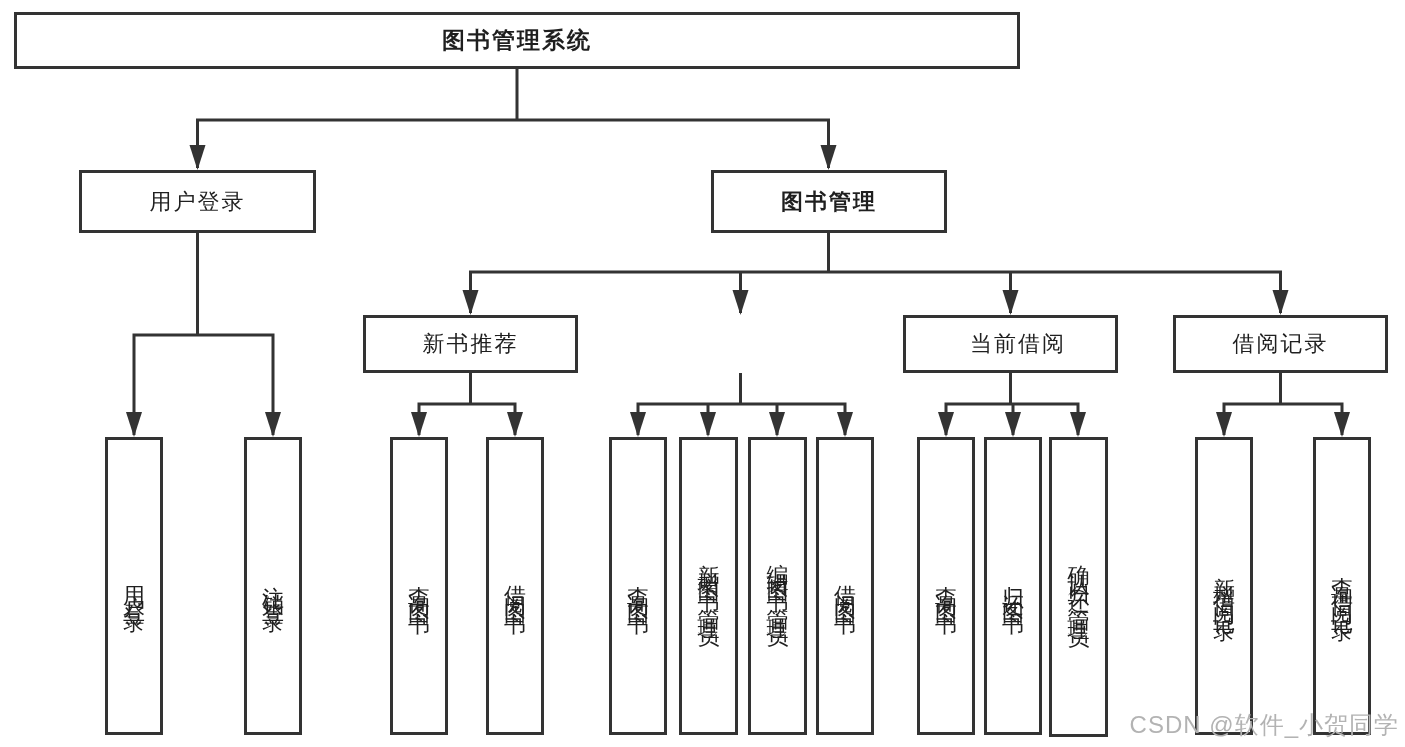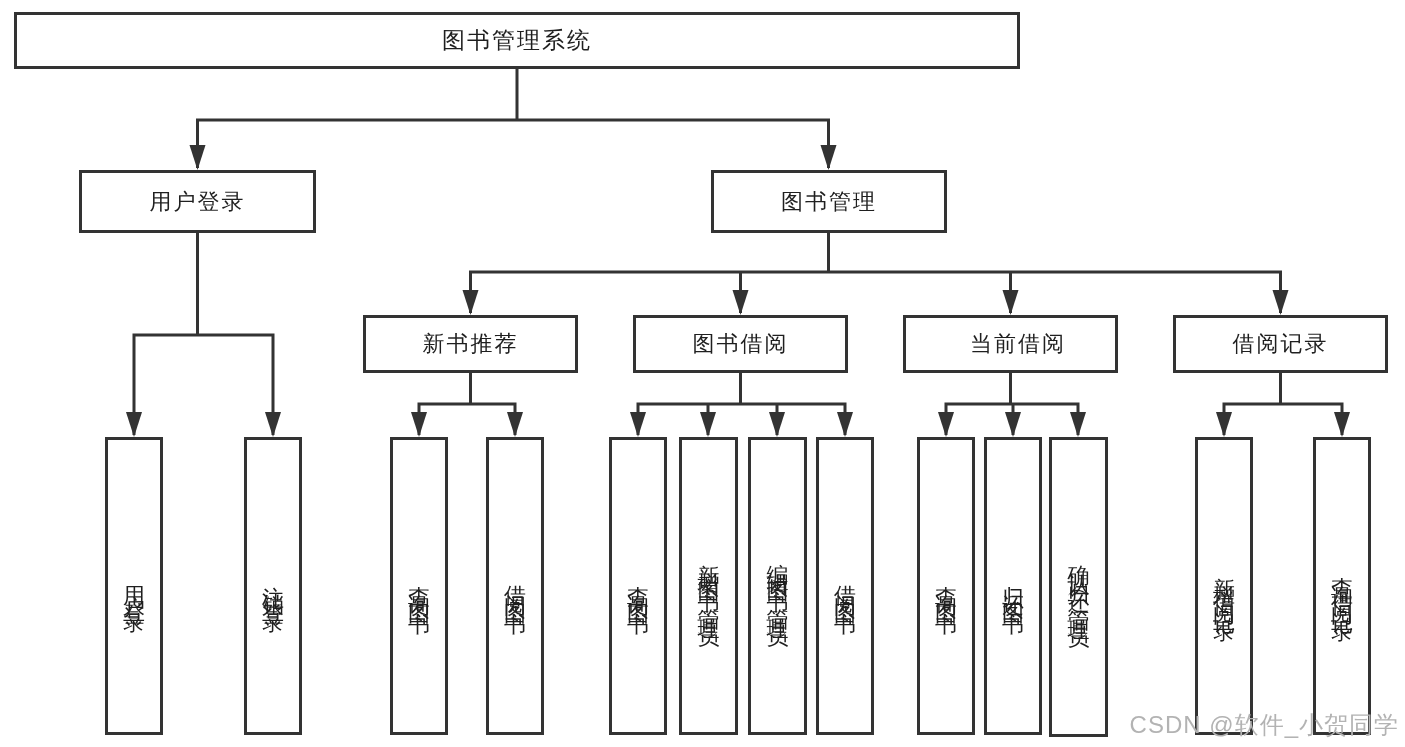--- a/index.html
+++ b/index.html
@@ -26,21 +26,21 @@
     align-items: center;
     justify-content: center;
     color: #1f1f1f;
     z-index: 1;
   }
   .h-label {
     font-size: 22px;
     letter-spacing: 2px;
     white-space: nowrap;
   }
-  .root-box .h-label { font-size: 23px; }
+  .root-box .h-label { font-size: 23px; font-weight: bold; }
   .leaf span.v-label {
     writing-mode: vertical-rl;
     text-orientation: mixed;
     font-size: 22px;
     line-height: 1.1;
     letter-spacing: 9px;
     white-space: nowrap;
   }
   .watermark {
     position: absolute;
@@ -101,29 +101,26 @@
     </g>
   </svg>
 
   <div class="box root-box" style="left:14px; top:12px; width:1006px; height:57px;">
     <span class="h-label">图书管理系统</span>
   </div>
 
   <div class="box" style="left:79px; top:170px; width:237px; height:63px;">
     <span class="h-label">用户登录</span>
   </div>
-  <div class="box" style="left:711px; top:170px; width:236px; height:63px;">
+  <div class="box" style="left:711px; top:170px; width:236px; height:63px;font-weight:bold;">
     <span class="h-label">图书管理</span>
   </div>
 
   <div class="box" style="left:363px; top:315px; width:215px; height:58px;">
     <span class="h-label">新书推荐</span>
-  </div>
-  <div class="box" style="left:633px; top:315px; width:215px; height:58px;">
-    <span class="h-label">图书借阅</span>
   </div>
   <div class="box" style="left:903px; top:315px; width:215px; height:58px;padding-left:15px;">
     <span class="h-label">当前借阅</span>
   </div>
   <div class="box" style="left:1173px; top:315px; width:215px; height:58px;">
     <span class="h-label">借阅记录</span>
   </div>
 
   <div class="box leaf" style="left:105px; top:437px; width:58px; height:298px;">
     <span class="v-label">用户登录</span>

